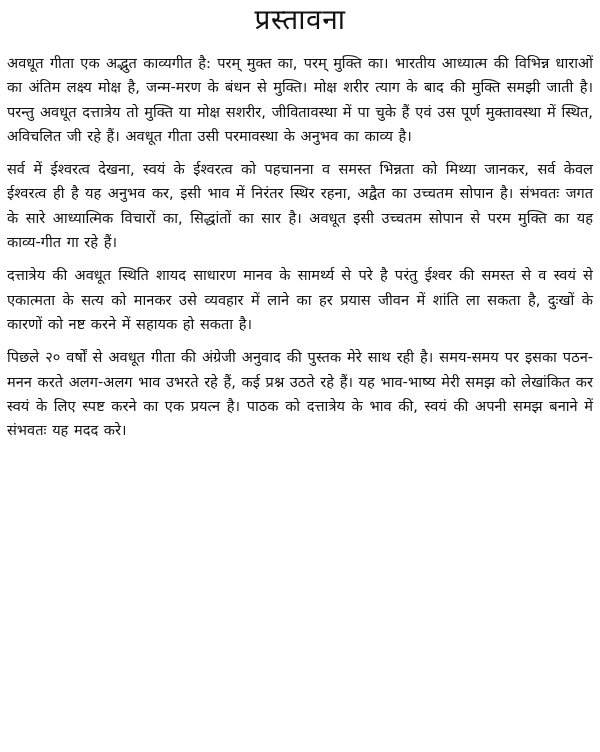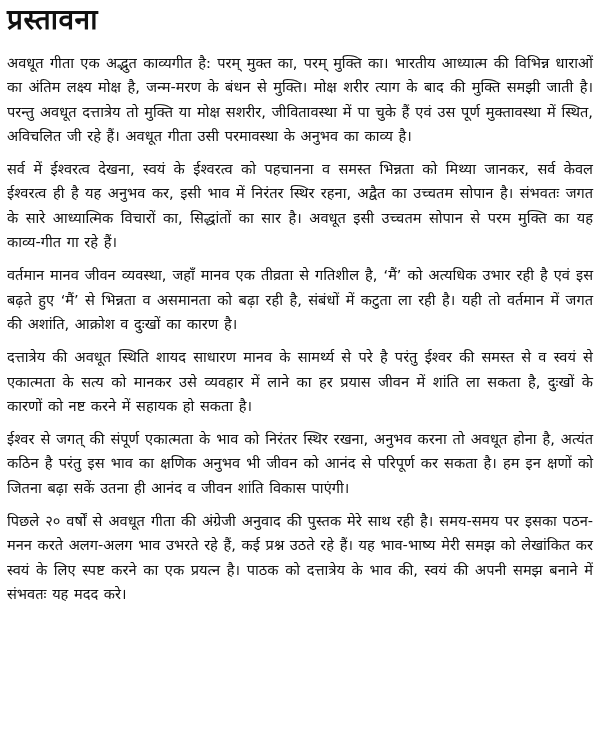--- a/index.html
+++ b/index.html
@@ -15,22 +15,22 @@
       font-family: "DejaVu Sans", "Liberation Sans", sans-serif;
     }
     .page {
       position: relative;
       width: 600px;
       height: 752px;
       padding: 0 7px;
       box-sizing: border-box;
     }
     .title {
-      text-align: left;
-      font-weight: bold;
+      text-align: center;
+      font-weight: normal;
       font-size: 28px;
       line-height: 36px;
       margin: 2px 0 0 0;
       padding: 0;
       letter-spacing: 0.5px;
     }
     .body-text {
       margin-top: 13px;
     }
     .para {
@@ -42,18 +42,16 @@
     }
   </style>
 </head>
 <body>
 
 <div class="page">
   <h1 class="title">प्रस्तावना</h1>
   <div class="body-text">
     <p class="para">अवधूत गीता एक अद्भुत काव्यगीत है: परम् मुक्त का, परम् मुक्ति का। भारतीय आध्यात्म की विभिन्न धाराओं का अंतिम लक्ष्य मोक्ष है, जन्म-मरण के बंधन से मुक्ति। मोक्ष शरीर त्याग के बाद की मुक्ति समझी जाती है। परन्तु अवधूत दत्तात्रेय तो मुक्ति या मोक्ष सशरीर, जीवितावस्था में पा चुके हैं एवं उस पूर्ण मुक्तावस्था में स्थित, अविचलित जी रहे हैं। अवधूत गीता उसी परमावस्था के अनुभव का काव्य है।</p>
     <p class="para">सर्व में ईश्वरत्व देखना, स्वयं के ईश्वरत्व को पहचानना व समस्त भिन्नता को मिथ्या जानकर, सर्व केवल ईश्वरत्व ही है यह अनुभव कर, इसी भाव में निरंतर स्थिर रहना, अद्वैत का उच्चतम सोपान है। संभवतः जगत के सारे आध्यात्मिक विचारों का, सिद्धांतों का सार है। अवधूत इसी उच्चतम सोपान से परम मुक्ति का यह काव्य-गीत गा रहे हैं।</p>
-    <p class="para">वर्तमान मानव जीवन व्यवस्था, जहाँ मानव एक तीव्रता से गतिशील है, ‘मैं’ को अत्यधिक उभार रही है एवं इस बढ़ते हुए ‘मैं’ से भिन्नता व असमानता को बढ़ा रही है, संबंधों में कटुता ला रही है। यही तो वर्तमान में जगत की अशांति, आक्रोश व दुःखों का कारण है।</p>
     <p class="para">दत्तात्रेय की अवधूत स्थिति शायद साधारण मानव के सामर्थ्य से परे है परंतु ईश्वर की समस्त से व स्वयं से एकात्मता के सत्य को मानकर उसे व्यवहार में लाने का हर प्रयास जीवन में शांति ला सकता है, दुःखों के कारणों को नष्ट करने में सहायक हो सकता है।</p>
-    <p class="para">ईश्वर से जगत् की संपूर्ण एकात्मता के भाव को निरंतर स्थिर रखना, अनुभव करना तो अवधूत होना है, अत्यंत कठिन है परंतु इस भाव का क्षणिक अनुभव भी जीवन को आनंद से परिपूर्ण कर सकता है। हम इन क्षणों को जितना बढ़ा सकें उतना ही आनंद व जीवन शांति विकास पाएंगी।</p>
     <p class="para">पिछले २० वर्षों से अवधूत गीता की अंग्रेजी अनुवाद की पुस्तक मेरे साथ रही है। समय-समय पर इसका पठन-मनन करते अलग-अलग भाव उभरते रहे हैं, कई प्रश्न उठते रहे हैं। यह भाव-भाष्य मेरी समझ को लेखांकित कर स्वयं के लिए स्पष्ट करने का एक प्रयत्न है। पाठक को दत्तात्रेय के भाव की, स्वयं की अपनी समझ बनाने में संभवतः यह मदद करे।</p>
   </div>
 </div>
 
 </body></html>

